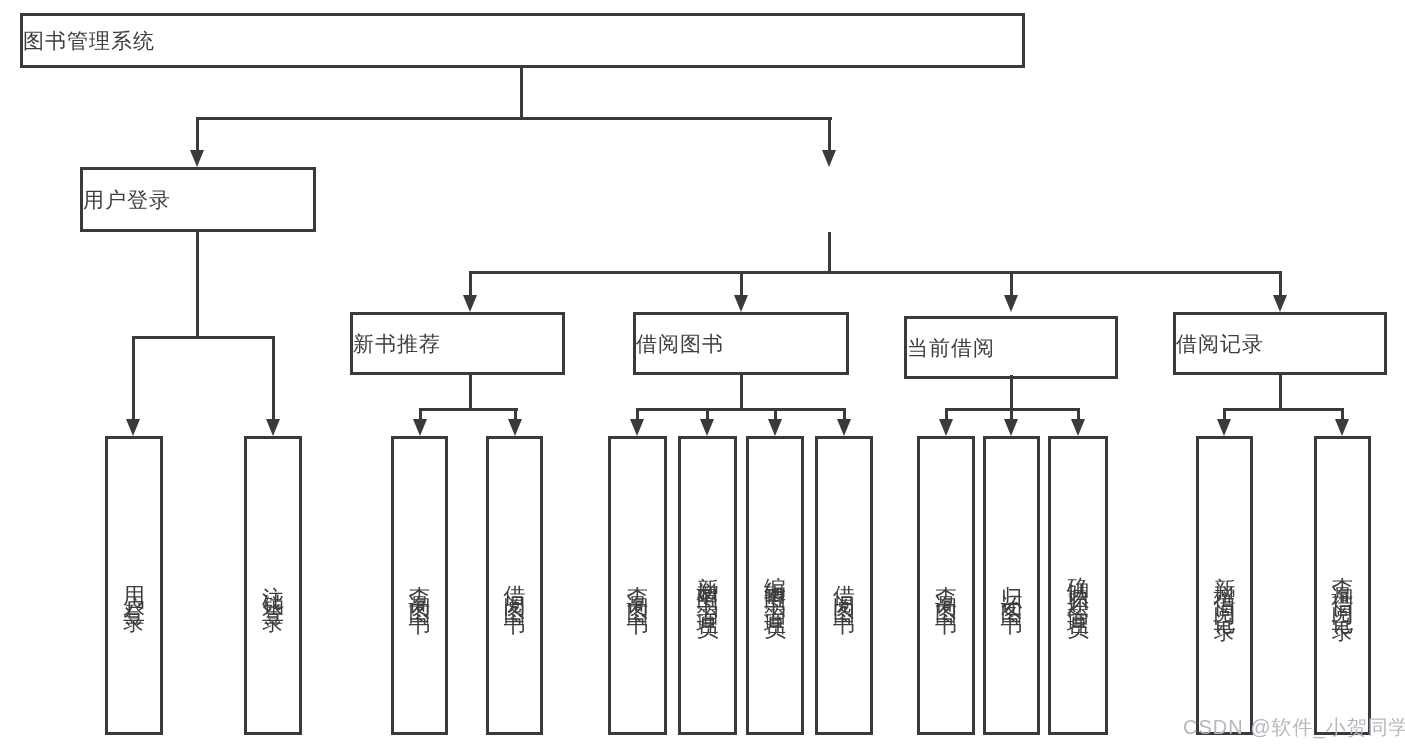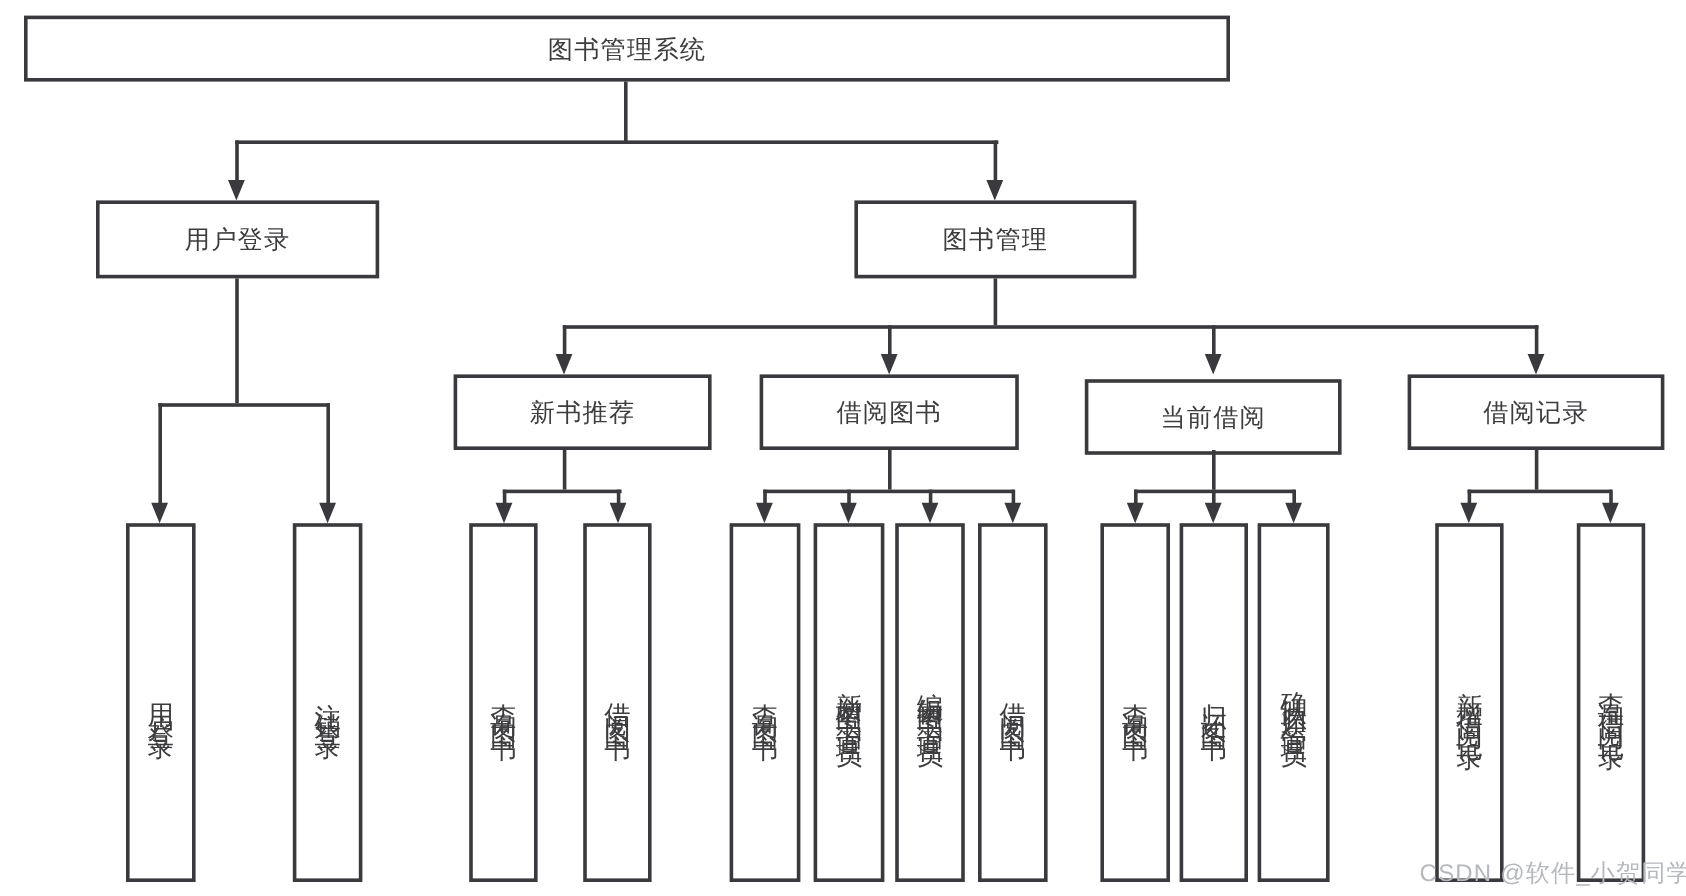--- a/index.html
+++ b/index.html
@@ -16,21 +16,21 @@
     height: 747px;
     background: var(--bg);
     overflow: hidden;
   }
   .hbox {
     position: absolute;
     border: 3px solid var(--line);
     background: var(--bg);
     display: flex;
     align-items: center;
-    justify-content: center;
+    justify-content: flex-start;
     font-size: 21px;
     color: var(--text);
     letter-spacing: 1px;
     font-family: Liberation Mono, monospace;
   }
   .vbox {
     position: absolute;
     border: 3px solid var(--line);
     background: var(--bg);
     display: flex;
@@ -70,25 +70,22 @@
 
 <div class="canvas">
 
   <div class="hbox" style="left:20px; top:13px; width:1005px; height:55px;">
     <span>图书管理系统</span>
   </div>
 
   <div class="hbox" style="left:80px; top:167px; width:236px; height:65px;">
     <span>用户登录</span>
   </div>
-  <div class="hbox" style="left:712px; top:167px; width:235px; height:65px;">
-    <span>图书管理</span>
-  </div>
-
-  <div class="hbox" style="left:378px; top:312px; width:215px; height:63px;">
+
+  <div class="hbox" style="left:350px; top:312px; width:215px; height:63px;">
     <span>新书推荐</span>
   </div>
   <div class="hbox" style="left:633px; top:312px; width:216px; height:63px;">
     <span>借阅图书</span>
   </div>
   <div class="hbox" style="left:904px; top:316px; width:214px; height:63px;">
     <span>当前借阅</span>
   </div>
   <div class="hbox" style="left:1173px; top:312px; width:214px; height:63px;">
     <span>借阅记录</span>

